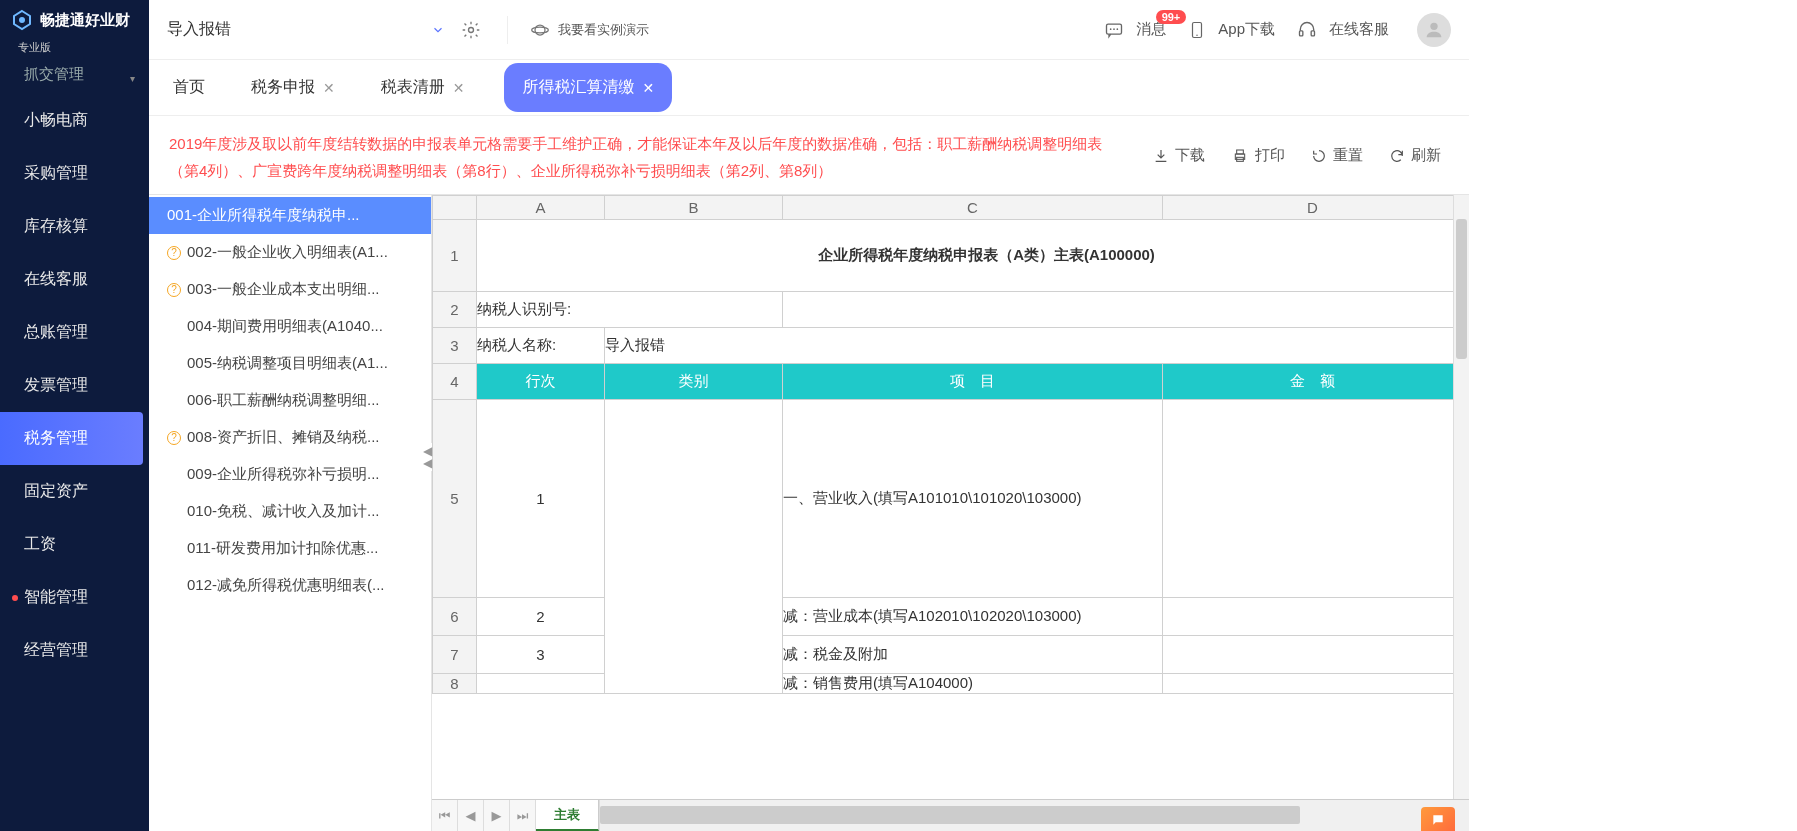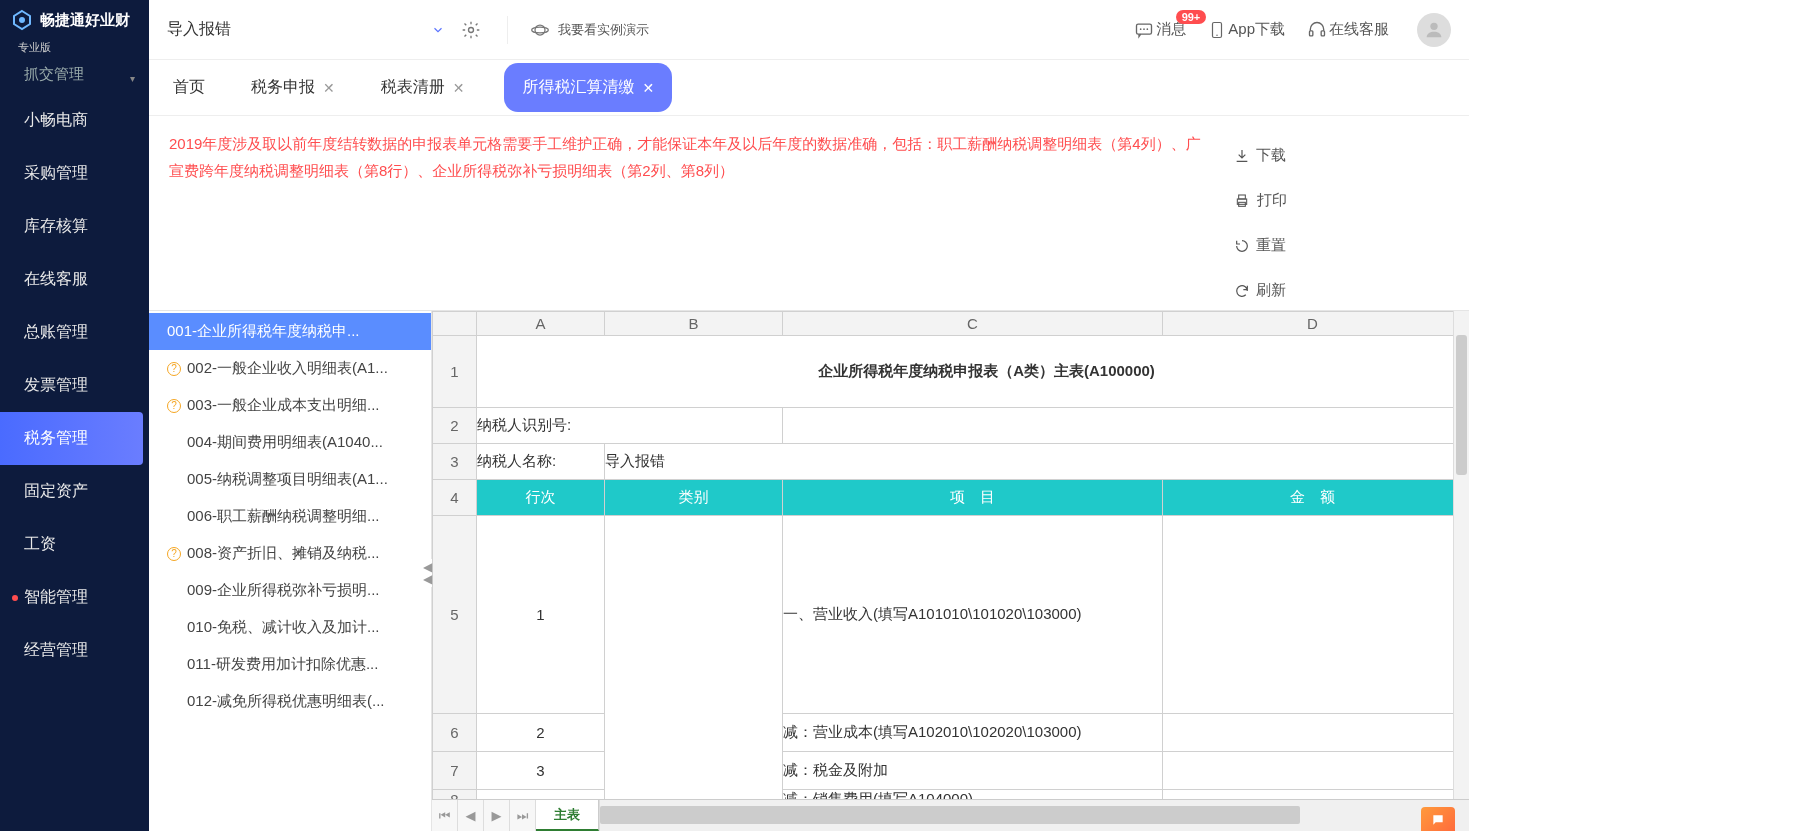--- a/index.html
+++ b/index.html
@@ -24,35 +24,35 @@
 
 
 .topbar { height: 60px; display: flex; align-items: center; padding: 0 18px; border-bottom: 1px solid #eee; gap: 12px; }
 .dropdown-select { display: flex; align-items: center; gap: 200px; font-size: 16px; cursor: pointer; color: #333; }
 .dropdown-select .chev { color: #5a73ff; font-size: 14px; }
 .gear-btn { cursor: pointer; color: #666; padding: 4px; }
 .divider-v { width: 1px; height: 28px; background: #eee; margin: 0 10px; }
 .demo-link { display: flex; align-items: center; gap: 8px; color: #555; cursor: pointer; font-size: 13px; }
 .spacer { flex: 1; }
 .top-right { display: flex; align-items: center; gap: 22px; }
-.top-action { display: flex; align-items: center; gap: 2px; color: #555; cursor: pointer; font-size: 15px; position: relative; }
+.top-action { display: flex; align-items: center; gap: 12px; color: #555; cursor: pointer; font-size: 15px; position: relative; }
 .badge { position: absolute; top: -10px; right: -20px; background: #ff4d4f; color: #fff; font-size: 11px; padding: 1px 6px; border-radius: 9px; font-weight: bold; }
 .avatar { width: 34px; height: 34px; background: #ddd; border-radius: 50%; display: flex; align-items: center; justify-content: center; cursor: pointer; margin-left: 6px; }
 
 
 .tabs { height: 56px; display: flex; align-items: center; padding: 0 18px; gap: 34px; border-bottom: 1px solid #eee; }
 .tab { display: flex; align-items: center; gap: 8px; font-size: 16px; color: #333; cursor: pointer; padding: 10px 6px; }
 .tab.active { background: #6a7dff; color: #fff; padding: 14px 18px; border-radius: 14px; }
 .tab-close { color: #999; cursor: pointer; font-size: 14px; }
 .tab.active .tab-close { color: #fff; }
 
 
 .toolbar-row { display: flex; padding: 14px 28px 10px 20px; gap: 24px; align-items: flex-start; }
 .notice { color: #ff4d4f; font-size: 15px; line-height: 1.8; flex: 1; max-width: 1040px; }
-.actions { display: flex; gap: 26px; align-items: center; padding-top: 16px; flex-direction: column; }
+.actions { display: flex; gap: 26px; align-items: center; padding-top: 16px; }
 .action-btn { display: flex; align-items: center; gap: 6px; color: #555; cursor: pointer; font-size: 15px; }
 
 
 .workspace { flex: 1; display: flex; min-height: 0; border-top: 1px solid #e5e5e5; position: relative; }
 .collapse-handle { position: absolute; left: 274px; top: 248px; z-index: 5; color: #999; font-size: 12px; line-height: 1; cursor: pointer; background: #fff; padding: 2px 0; }
 
 
 .tree { width: 283px; border-right: 1px solid #e5e5e5; overflow-y: auto; padding: 2px 0; }
 .tree-item { padding: 9px 12px 9px 18px; font-size: 15px; color: #444; cursor: pointer; white-space: nowrap; overflow: hidden; text-overflow: ellipsis; display: flex; align-items: center; gap: 6px; }
 .tree-item.selected { background: #5a8dff; color: #fff; }

